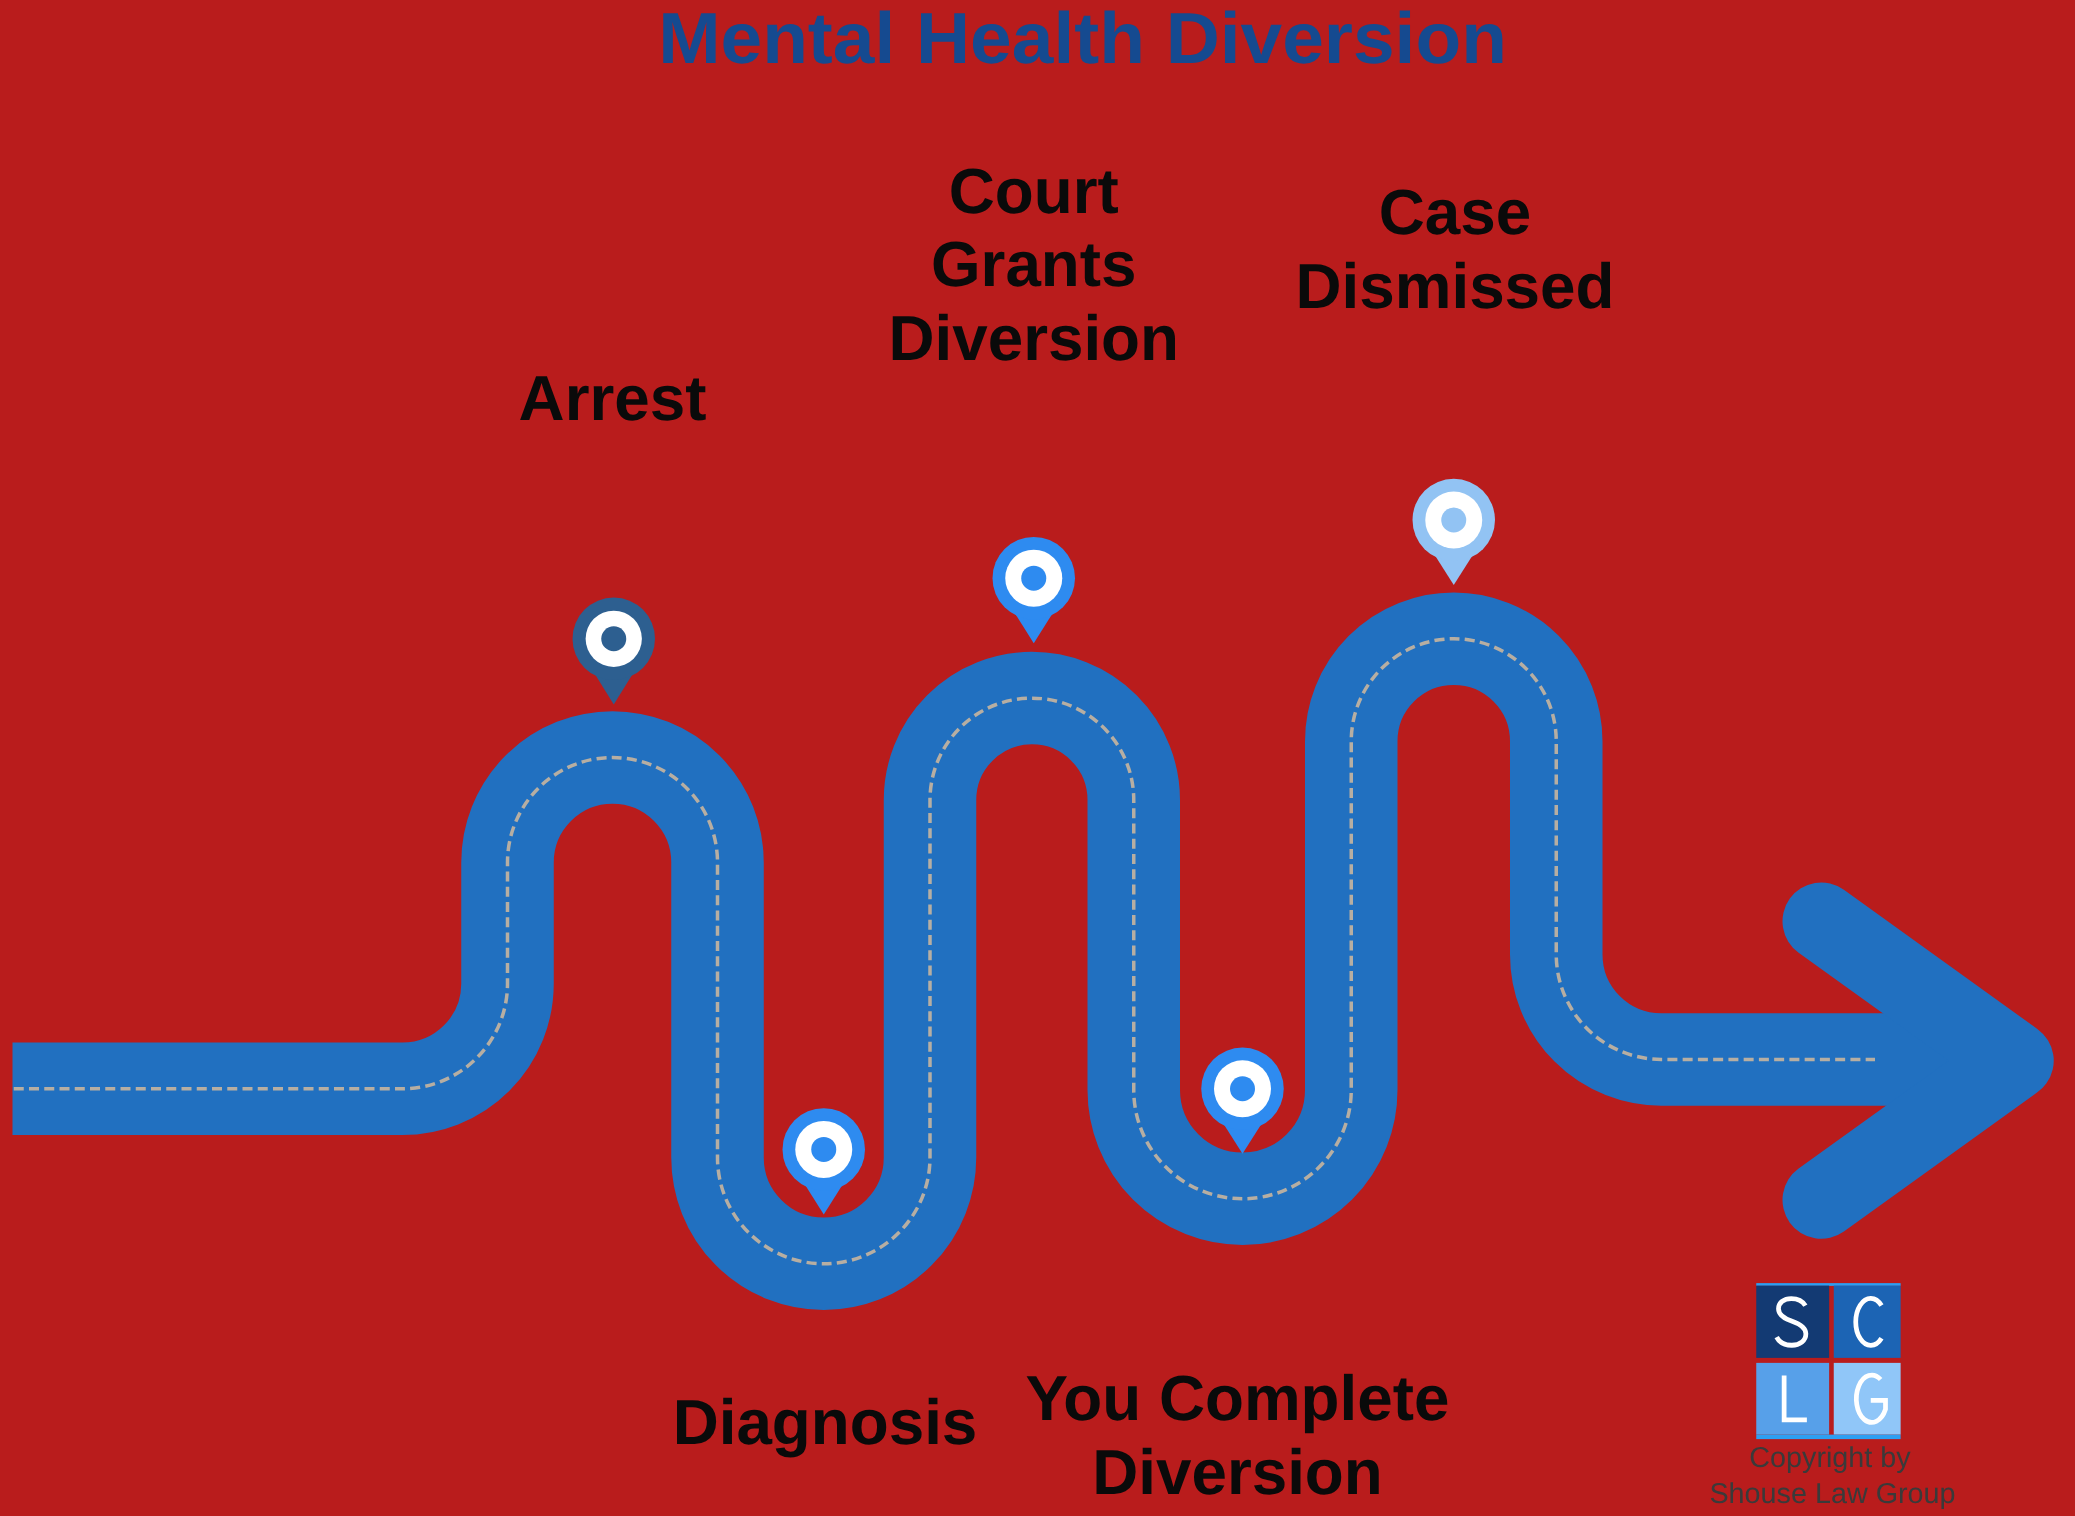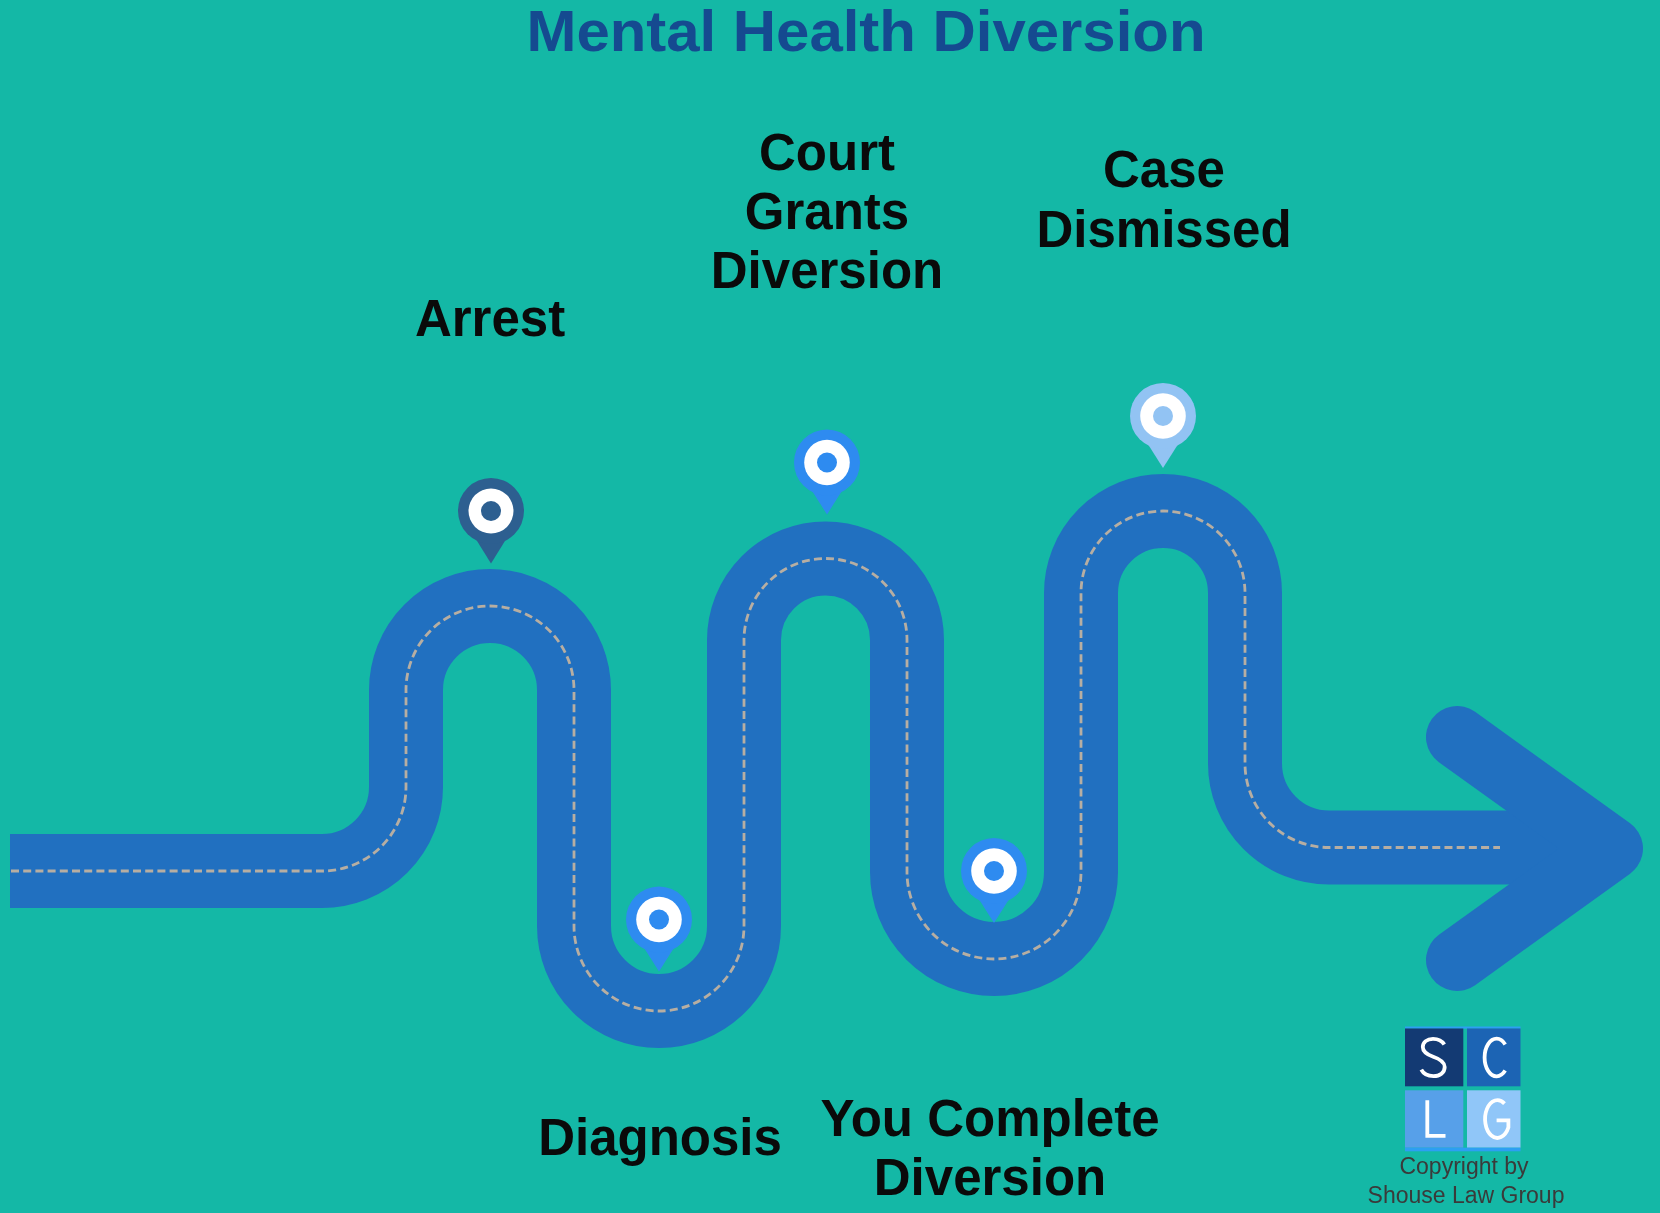--- a/index.html
+++ b/index.html
@@ -1,16 +1,16 @@
 <!DOCTYPE html>
 <html><head>
 <meta charset="utf-8">
 <style>
   html,body{margin:0;padding:0;background:#ffffff;}
-  #wrap{position:relative;width:1660px;height:1213px;overflow:hidden;background:#14b8a6;
+  #wrap{position:relative;width:1660px;height:1213px;overflow:hidden;background:#b91c1c;
         font-family:"Liberation Sans", sans-serif;}
   svg{position:absolute;left:0;top:0;}
 </style>
 </head>
 <body>
 <div id="wrap">
 <svg width="1660" height="1213" viewBox="0 0 1660 1213" xmlns="http://www.w3.org/2000/svg">
 
   <path d="M 10 871 H 322 A 84 84 0 0 0 406 787 V 690 A 84 84 0 0 1 574 690 V 926 A 85 85 0 0 0 744 926 V 640 A 81.5 81.5 0 0 1 907 640 V 872 A 87 87 0 0 0 1081 872 V 593 A 82 82 0 0 1 1245 593 V 763.5 A 84 84 0 0 0 1329 847.5 H 1565" fill="none" stroke="#2170c0" stroke-width="74"></path>
 

